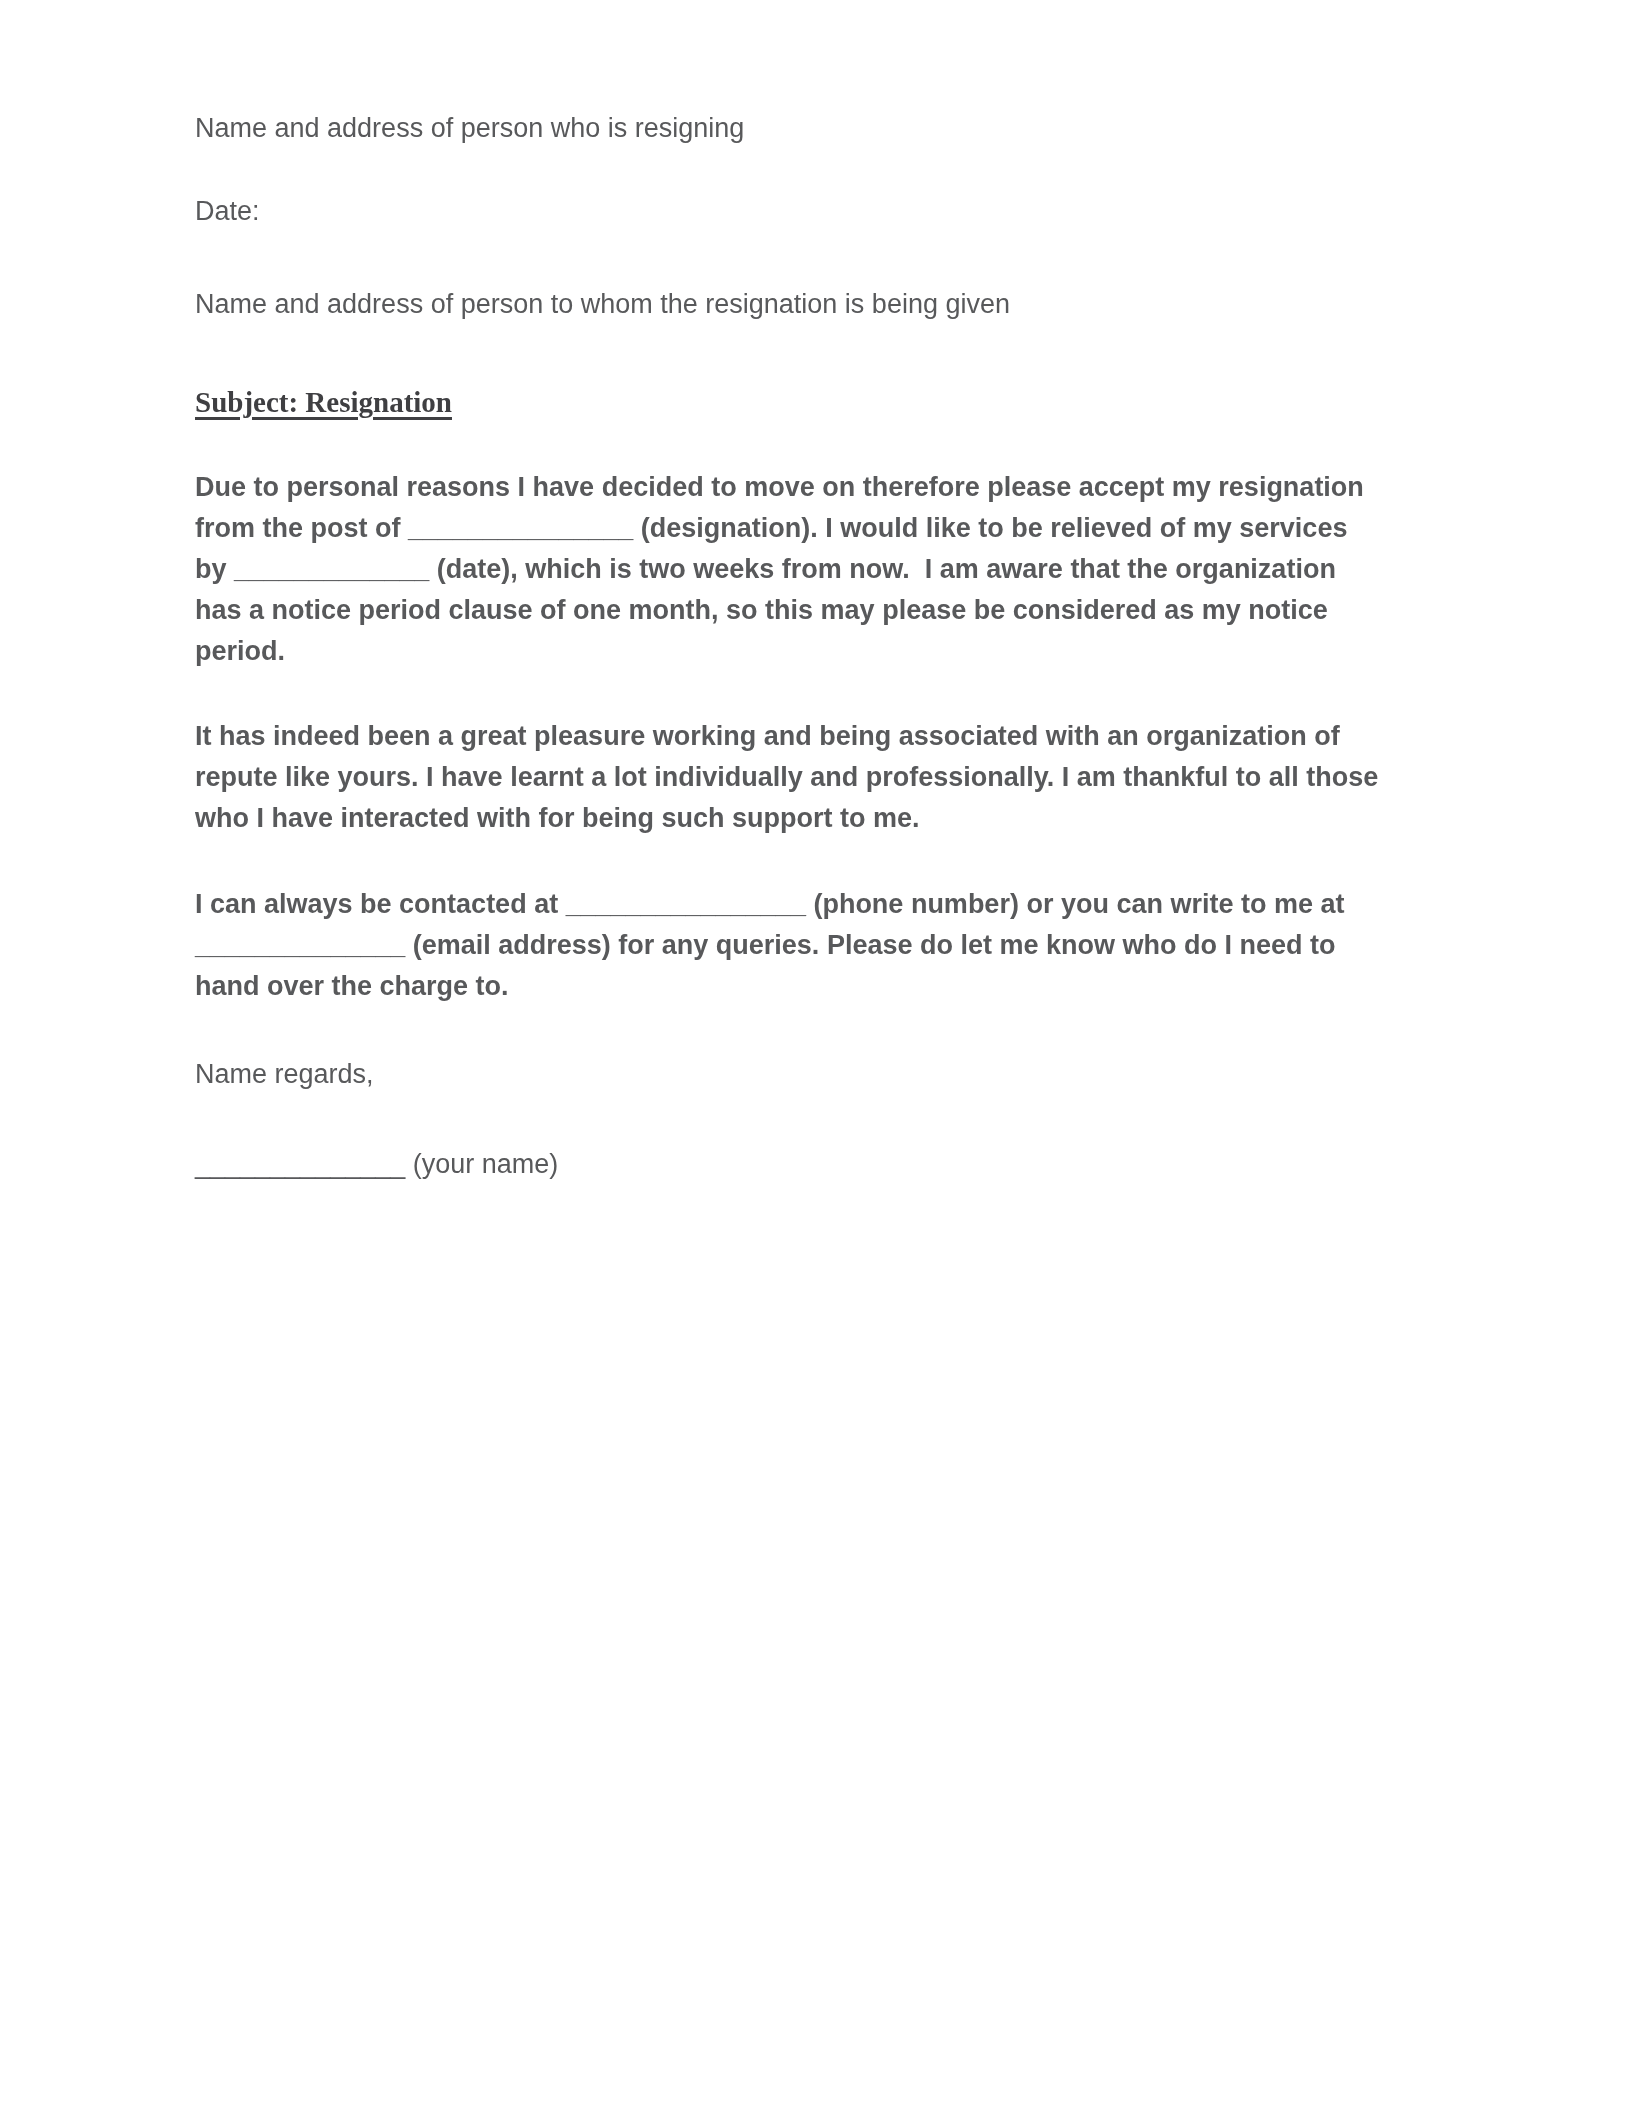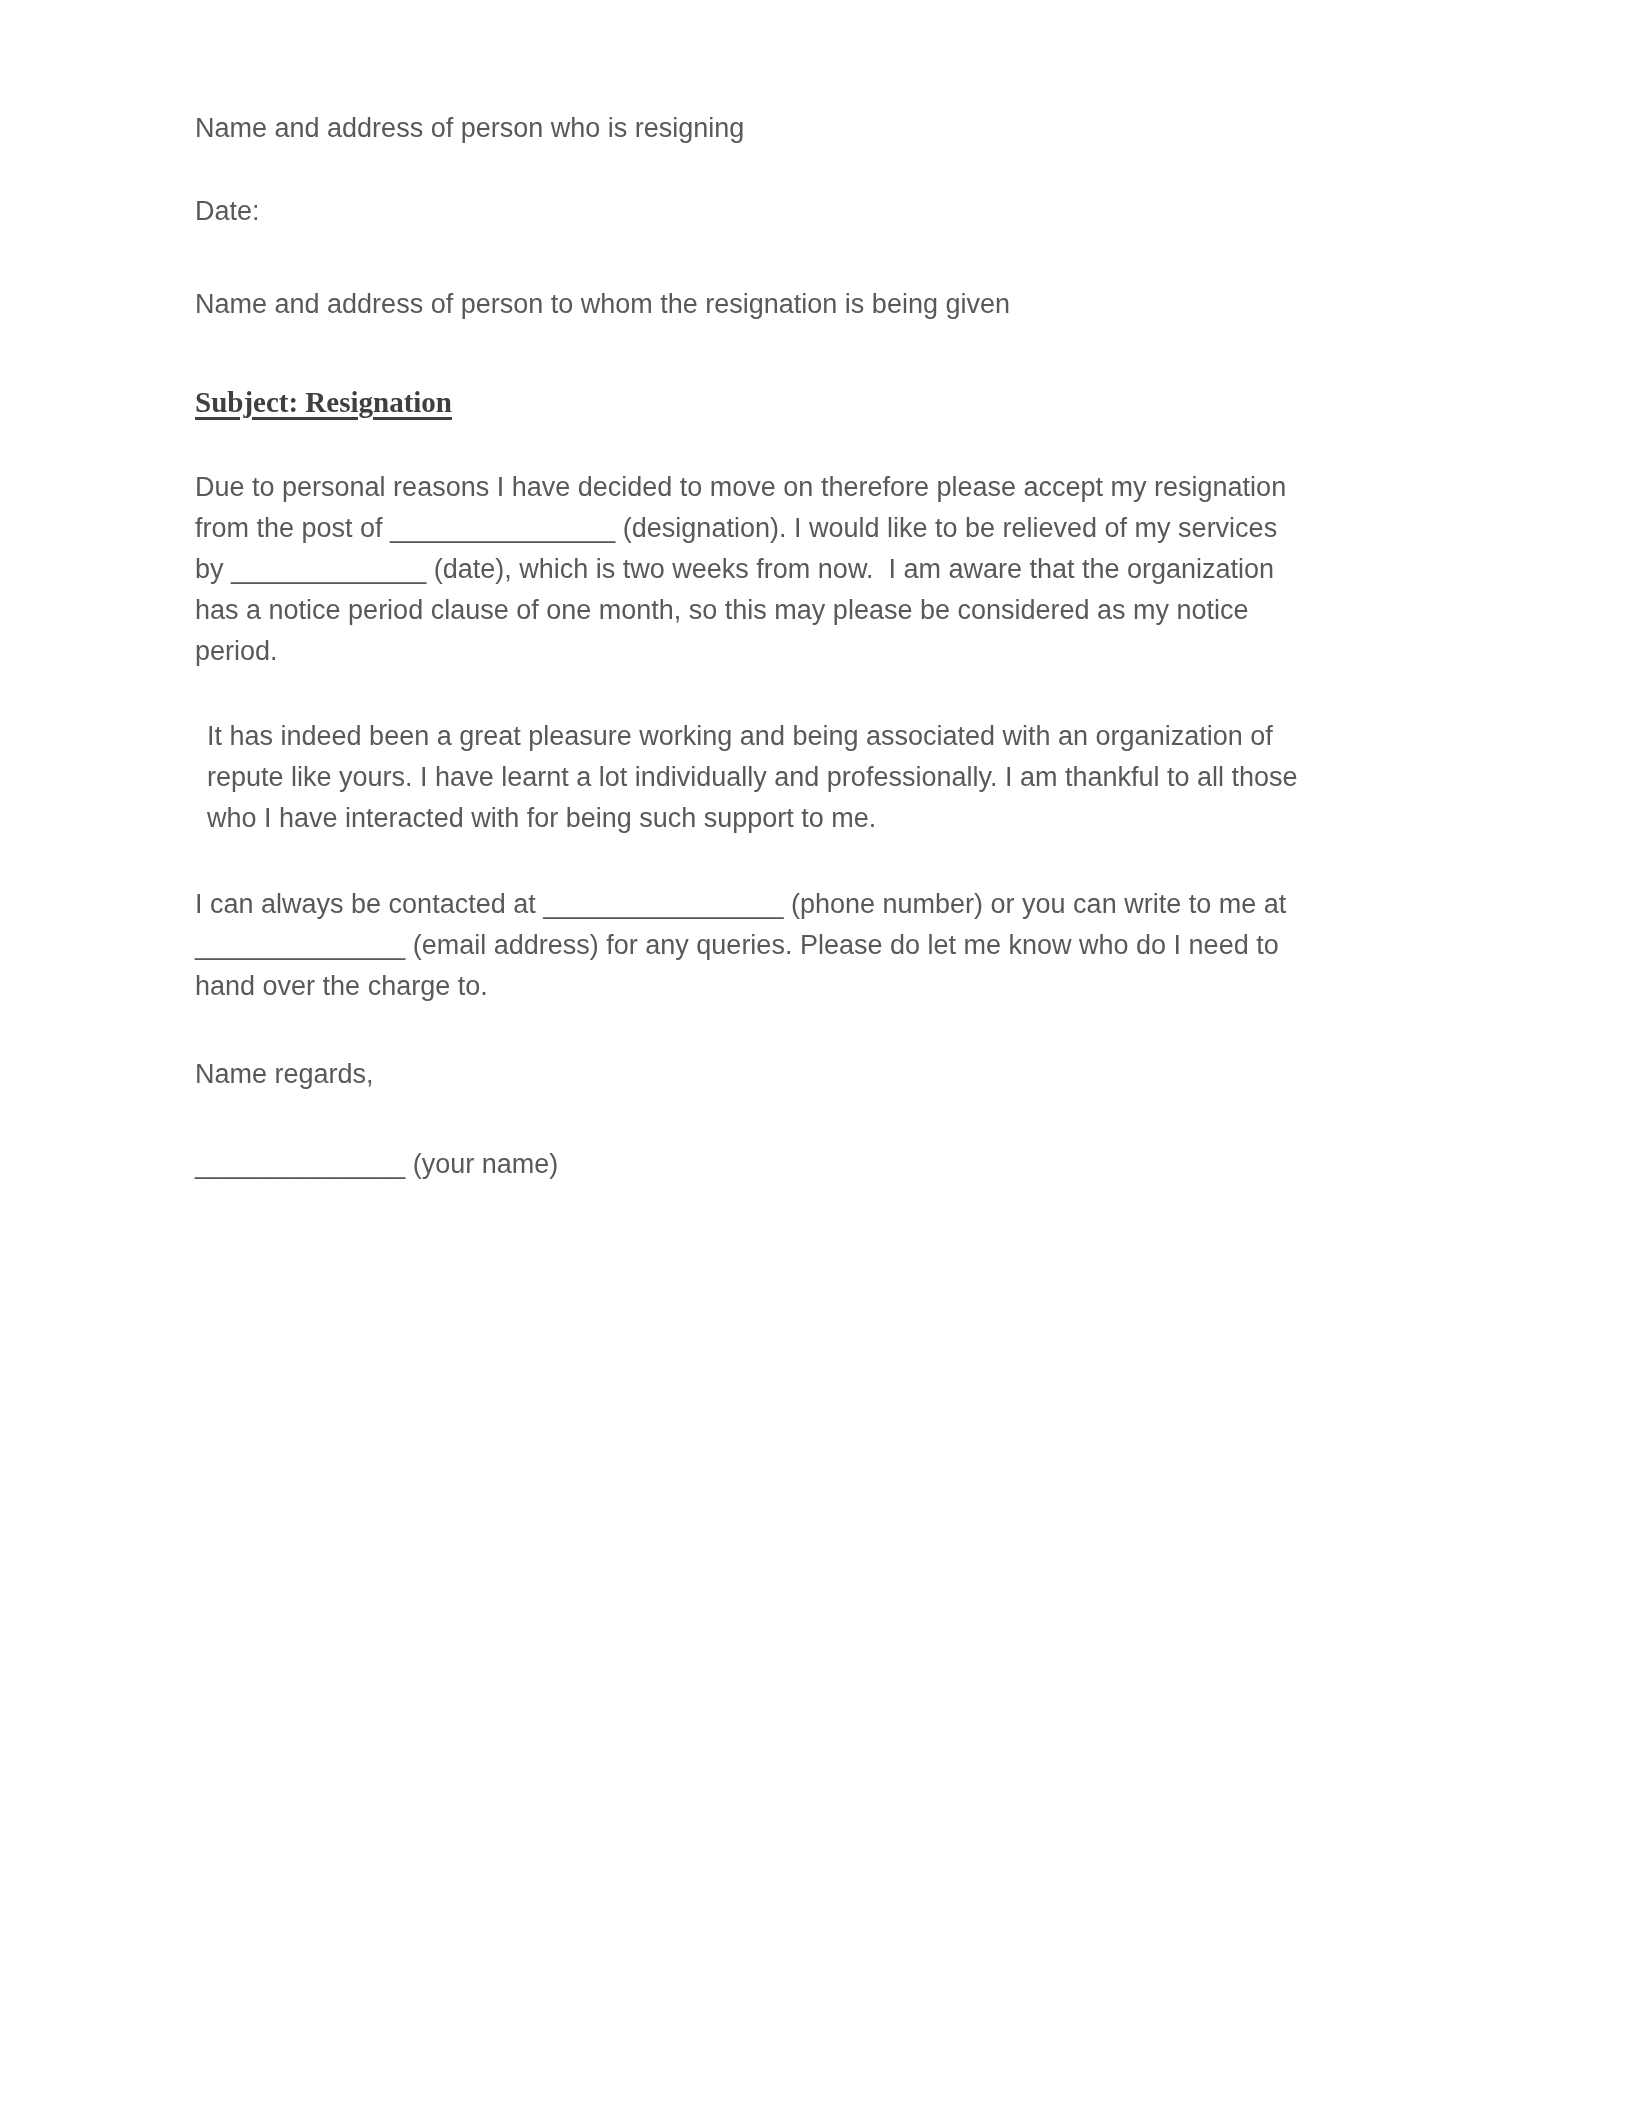--- a/index.html
+++ b/index.html
@@ -17,37 +17,37 @@
     height: 2125px;
     background: var(--page-background, #ffffff);
     padding: 108px 150px 0 195px;
     font-family: "Liberation Sans", "DejaVu Sans", sans-serif;
     font-size: 27px;
     line-height: 41px;
     color: var(--text, #58595b);
     overflow: hidden;
   }
   .line { white-space: pre; }
-  .paragraph { white-space: pre; }
+  .paragraph { white-space: pre; font-weight: bold; }
   .recipient   { margin-top: 52px; }
   .date        { margin-top: 42px; }
   .subject {
     margin-top: 57px;
     font-family: Liberation Serif, serif;
     font-weight: bold;
     font-size: 29px;
     line-height: 41px;
     color: var(--heading, #3f3f42);
     text-decoration: underline;
     text-decoration-thickness: 3px;
     text-underline-offset: 5px;
   }
   .salutation  { margin-top: 0; }
   .paragraph-1 { margin-top: 44px; }
-  .paragraph-2 { margin-top: 44px; margin-left: 12px; }
+  .paragraph-2 { margin-top: 44px; }
   .paragraph-3 { margin-top: 45px; }
   .closing     { margin-top: 47px; }
   .signature   { margin-top: 49px; }
 </style>
 </head>
 <body>
 
 <div class="page">
   <div class="line sender">Name and address of person who is resigning</div>
 

